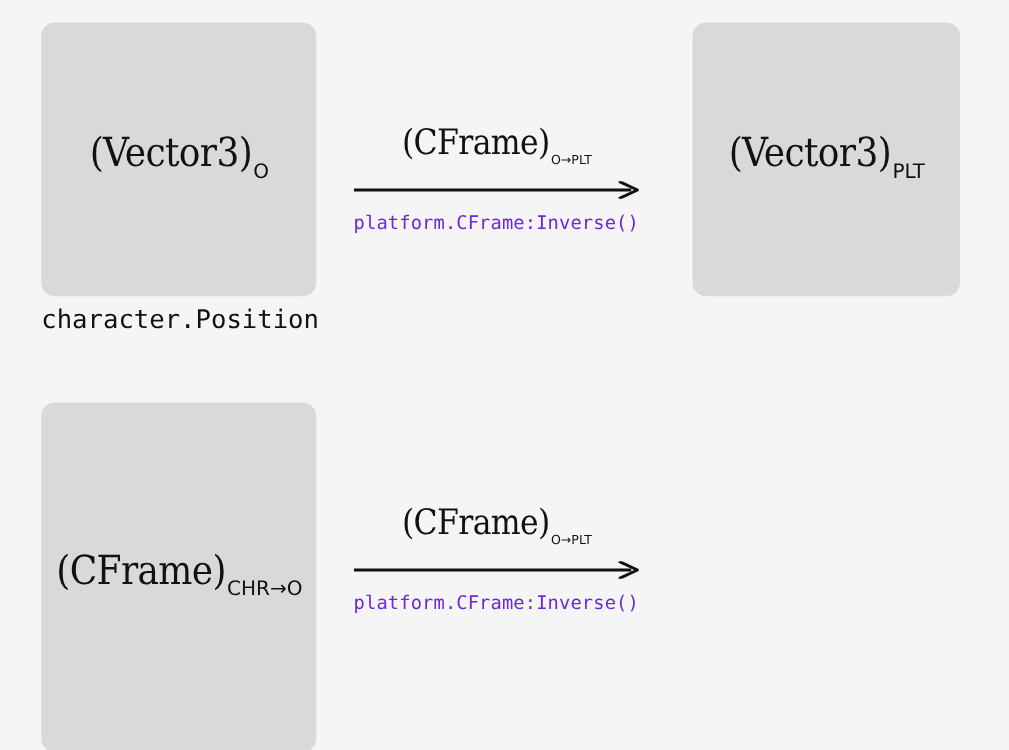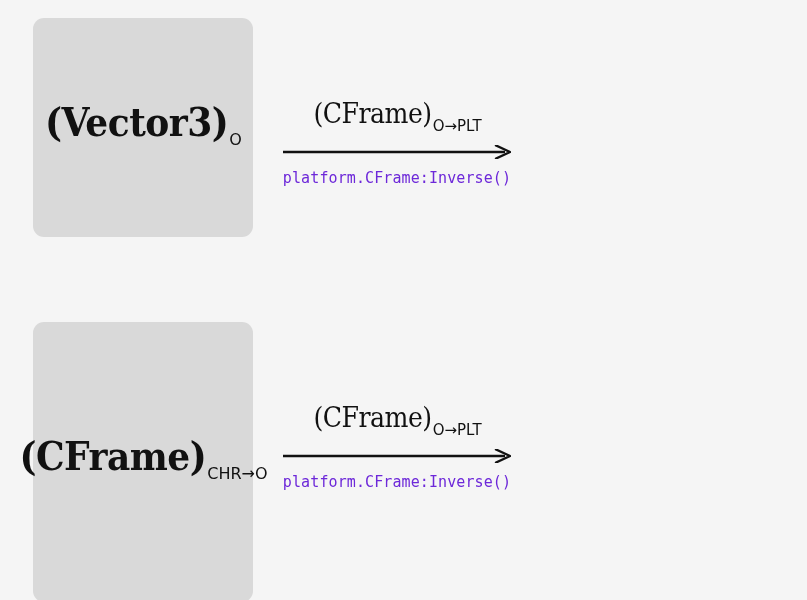--- a/index.html
+++ b/index.html
@@ -36,22 +36,22 @@
   
   .typelabel {
     display: inline-block;
     white-space: nowrap;
     line-height: 1;
     color: #111111;
     transform: translateY(-6px);
   }
   .typelabel .tname {
     font-family: "DejaVu Serif", serif;
-    font-weight: 700;
-    font-size: 40px;
+    font-weight: 400;
+    font-size: 32px;
     font-stretch: condensed;
     letter-spacing: -0.5px;
   }
   .typelabel .tsub {
     font-family: "DejaVu Sans", sans-serif;
     font-size: 16px;
     letter-spacing: 0px;
     position: relative;
     top: 9px;
     left: 1px;
@@ -88,21 +88,21 @@
     height: 44px;
   }
   .arrow-label .tname {
     font-family: "DejaVu Serif", serif;
     font-size: 28px;
     font-stretch: condensed;
     letter-spacing: -0.5px;
   }
   .arrow-label .tsub {
     font-family: "DejaVu Sans", sans-serif;
-    font-size: 15px;
+    font-size: 10px;
     position: relative;
     top: 8px;
     left: 1px;
   }
   .arrow-line {
     display: block;
     width: 228px;
     margin: 0 auto;
     height: 14px;
   }
@@ -120,34 +120,40 @@
 <body>
 
 <div id="canvas">
 
   <div class="box box-r1 box-left">
     <span class="typelabel">
       <span class="tname">(Vector3)</span><span class="tsub">O</span>
     </span>
   </div>
 
+  <div class="caption cap-r1">character.Position</div>
 
   <div class="arrowgroup ag-r1">
     <span class="arrow-label">
       <span class="tname">(CFrame)</span><span class="tsub">O→PLT</span>
     </span>
     <span class="arrow-line">
       <svg width="228" height="14" viewBox="0 0 228 14" xmlns="http://www.w3.org/2000/svg">
         <line x1="0" y1="7" x2="222" y2="7" stroke="#111111" stroke-width="2.4"></line>
         <polyline points="213,0.5 227,7 213,13.5" fill="none" stroke="#111111" stroke-width="2.4" stroke-linecap="round" stroke-linejoin="round"></polyline>
       </svg>
     </span>
     <span class="arrow-code">platform.CFrame:Inverse()</span>
   </div>
 
+  <div class="box box-r1 box-right">
+    <span class="typelabel">
+      <span class="tname">(Vector3)</span><span class="tsub">PLT</span>
+    </span>
+  </div>
 
   <div class="box box-r2 box-left">
     <span class="typelabel">
       <span class="tname">(CFrame)</span><span class="tsub">CHR→O</span>
     </span>
   </div>
 
 
   <div class="arrowgroup ag-r2">
     <span class="arrow-label">

